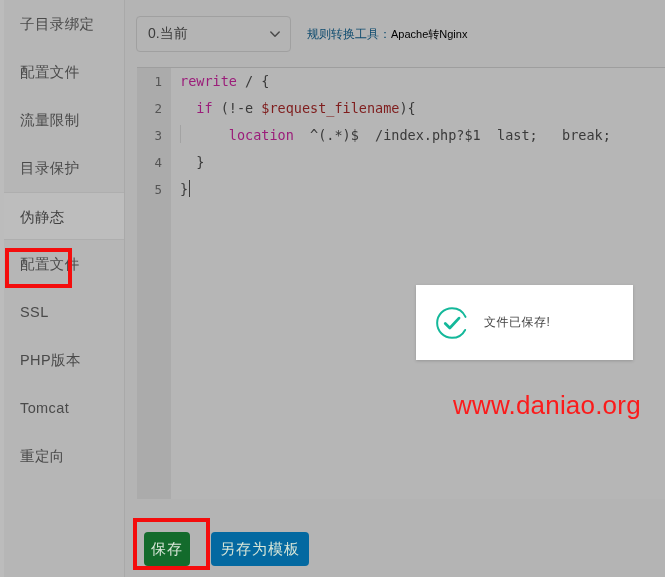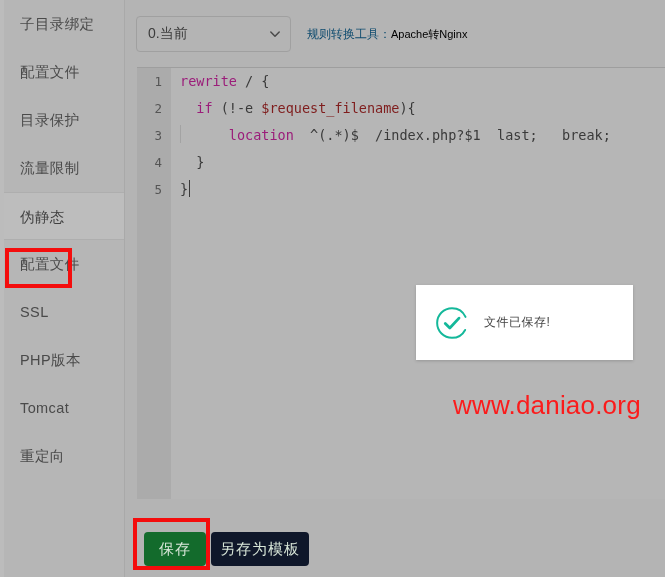--- a/index.html
+++ b/index.html
@@ -244,27 +244,27 @@
     font-size: 15px;
     font-family: "Liberation Sans", "DejaVu Sans", sans-serif;
     letter-spacing: 1px;
     cursor: pointer;
     padding: 0 14px;
   }
   .btn-save {
     left: 19px;
     top: 33px;
     background: #136b2c;
-    width: 62px;
+    width: 46px;
     padding: 0;
   }
   .btn-tpl {
     left: 86px;
     top: 33px;
-    background: #0f172a;
+    background: #0369a1;
     width: 98px;
     padding: 0;
   }
 
   
   .redbox {
     position: absolute;
     border: 4px solid #f40d0d;
     box-sizing: border-box;
     z-index: 30;
@@ -286,22 +286,22 @@
 </head>
 <body>
 
 <div id="app">
 
   <div class="left-edge"></div>
 
   <nav class="sidebar" id="sidebar">
       <div class="sidebar-item"><span>子目录绑定</span></div>
       <div class="sidebar-item"><span>配置文件</span></div>
+      <div class="sidebar-item"><span>流量限制</span></div>
       <div class="sidebar-item"><span>目录保护</span></div>
-      <div class="sidebar-item"><span>流量限制</span></div>
       <div class="sidebar-item active"><span>伪静态</span></div>
       <div class="sidebar-item"><span>配置文件</span></div>
       <div class="sidebar-item"><span>SSL</span></div>
       <div class="sidebar-item"><span>PHP版本</span></div>
       <div class="sidebar-item"><span>Tomcat</span></div>
       <div class="sidebar-item"><span>重定向</span></div>
     </nav>
 
   <section class="main">
 

